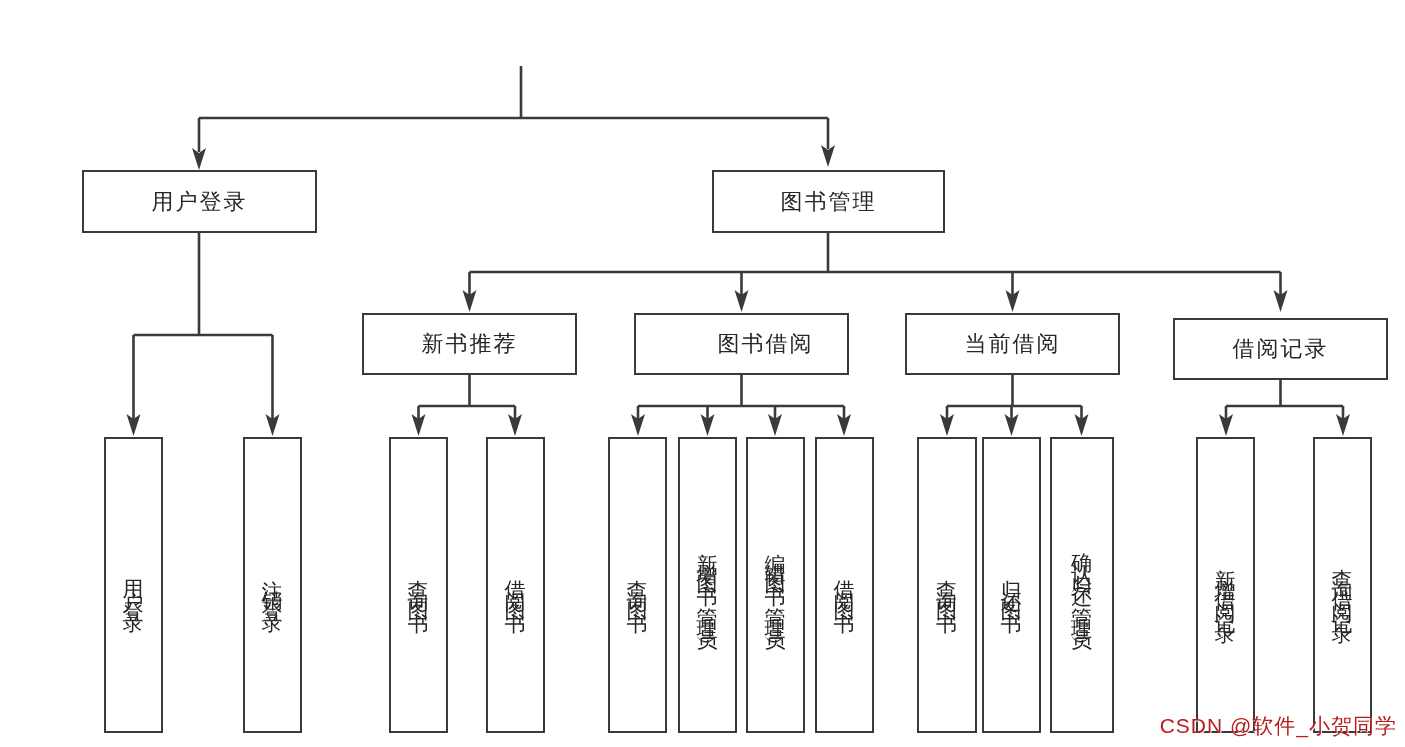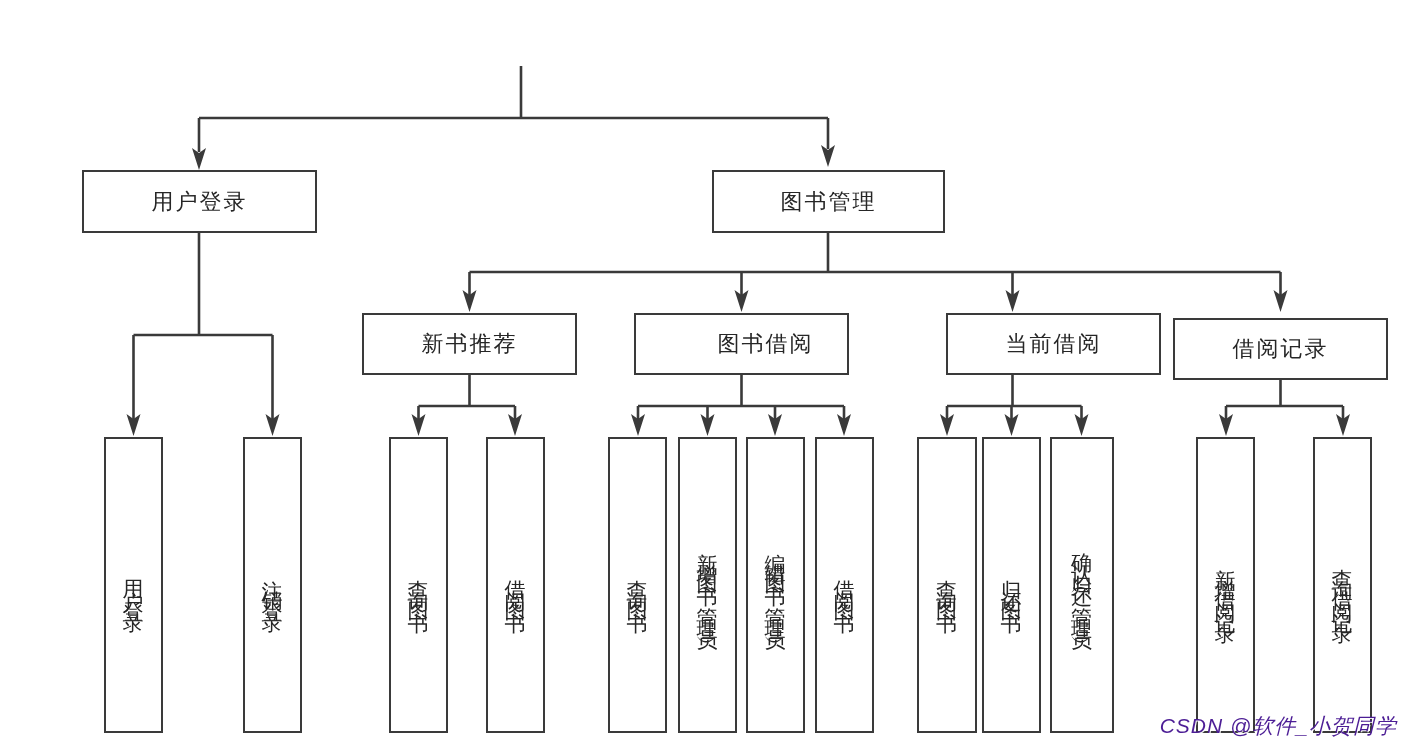--- a/index.html
+++ b/index.html
@@ -35,25 +35,24 @@
   #connector-svg{
     position:absolute;
     left:0;top:0;
     pointer-events:none;
   }
   #watermark{
     position:absolute;
     right:8px;
     top:712px;
     font-size:21px;
-    color:#4c1d95;
+    color:#b91c1c;
     letter-spacing:1px;
     text-shadow:1px 1px 0 rgba(255,255,255,0.9);
     white-space:nowrap;
-    font-style:italic;
   }
 </style>
 </head>
 <body>
 
 <div id="stage">
 
   <svg id="connector-svg" width="1405" height="747" viewBox="0 0 1405 747">
     <g stroke="#3a3a3a" stroke-width="2.6" fill="none">
       <path d="M521 66 V118 M199 118 H828 M199 118 V152 M828 118 V149
@@ -86,21 +85,21 @@
       <polygon points="1336,414 1343,436 1350,414 1343,419"></polygon>
     </g>
   </svg>
 
 
   <div class="box h-label" style="left:82px;top:170px;width:235px;height:63px;">用户登录</div>
   <div class="box h-label" style="left:712px;top:170px;width:233px;height:63px;">图书管理</div>
 
   <div class="box h-label" style="left:362px;top:313px;width:215px;height:62px;">新书推荐</div>
   <div class="box h-label" style="left:634px;top:313px;width:215px;height:62px;padding-left:48px;">图书借阅</div>
-  <div class="box h-label" style="left:905px;top:313px;width:215px;height:62px;margin-left:41px;">当前借阅</div>
+  <div class="box h-label" style="left:905px;top:313px;width:215px;height:62px;">当前借阅</div>
   <div class="box h-label" style="left:1173px;top:318px;width:215px;height:62px;">借阅记录</div>
 
   <div class="box v-box" style="left:104px;top:437px;width:59px;height:296px;">用户登录</div>
   <div class="box v-box" style="left:243px;top:437px;width:59px;height:296px;">注销登录</div>
 
   <div class="box v-box" style="left:389px;top:437px;width:59px;height:296px;">查询图书</div>
   <div class="box v-box" style="left:486px;top:437px;width:59px;height:296px;">借阅图书</div>
 
   <div class="box v-box" style="left:608px;top:437px;width:59px;height:296px;">查询图书</div>
   <div class="box v-box" style="left:678px;top:437px;width:59px;height:296px;">新增图书（管理员）</div>

